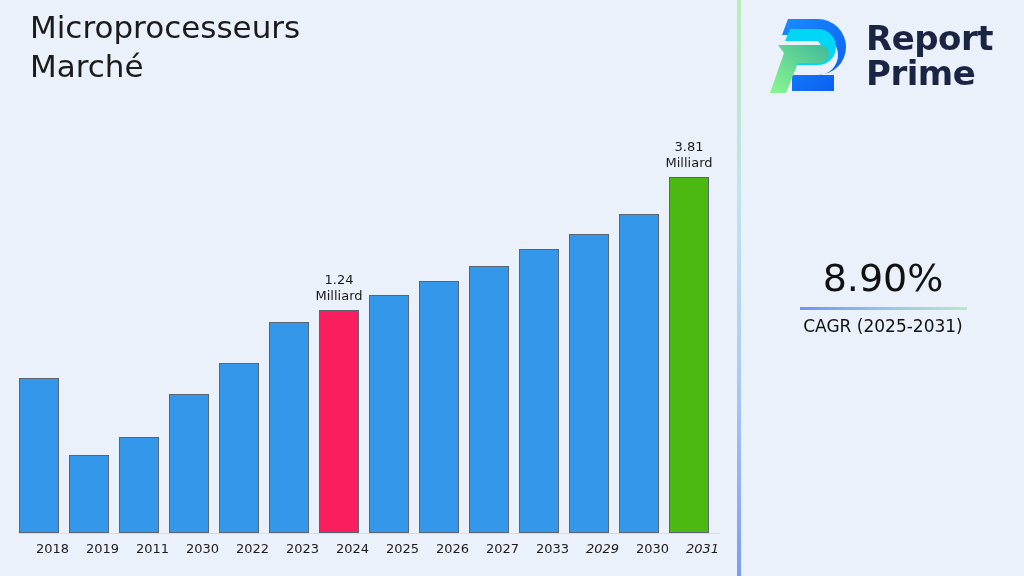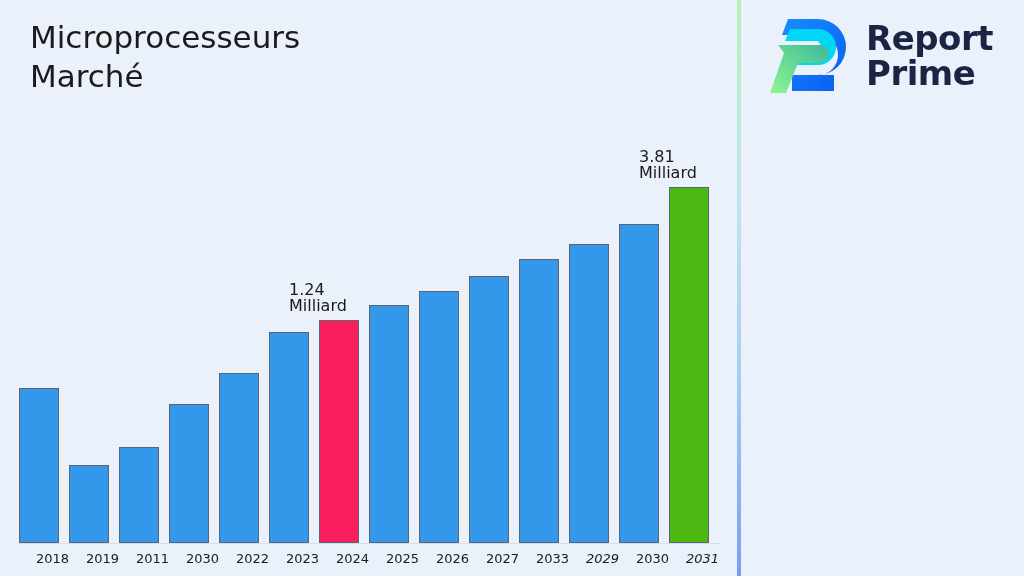--- a/index.html
+++ b/index.html
@@ -17,21 +17,21 @@
     position: relative;
     width: 1024px;
     height: 576px;
     background: #eaf1fb;
   }
 
   
   #left-panel {
     position: absolute;
     left: 0; top: 0;
-    width: 738px; height: 468px; margin-top: 10px;
+    width: 738px; height: 468px;
   }
   #chart-title {
     position: absolute;
     left: 30px; top: 8px;
     width: 640px;
     font-size: 31px;
     line-height: 39px;
     color: #1b1b1b;
     font-weight: 400;
     white-space: pre-line;
@@ -55,22 +55,22 @@
     position: absolute;
     box-sizing: border-box;
     border: 1px solid #5b6470;
     background: #3498ea;
   }
   .bar.highlight-pink { background: #fa1e5e; }
   .bar.highlight-green { background: #4cb812; }
 
   .bar-label {
     position: absolute;
-    text-align: left;
-    font-size: 16px;
+    text-align: center;
+    font-size: 13px;
     line-height: 16px;
     color: #1b1b1b;
     white-space: pre-line;
   }
 
   .tick-label {
     position: absolute;
     top: 540px;
     text-align: right;
     font-size: 13px;
@@ -204,15 +204,20 @@
 
           <path d="M22 14 H50 A18 18 0 0 1 50 50 H26 L26 38 H50 A8 8 0 0 0 50 26 H17 Z" fill="#00d7f7"></path>
 
           <path d="M10 30 H52 A9 9 0 0 1 52 48 H30 L18 78 H2 L16 38 Z" fill="url(#ggreen)"></path>
         </svg>
       </span>
       <span id="logo-text">Report
 Prime</span>
     </div>
 
+    <div id="cagr-block">
+      <div id="cagr-value">8.90%</div>
+      <div id="cagr-rule"></div>
+      <div id="cagr-caption">CAGR (2025-2031)</div>
+    </div>
 
   </div>
 </div>
 
 </body></html>

